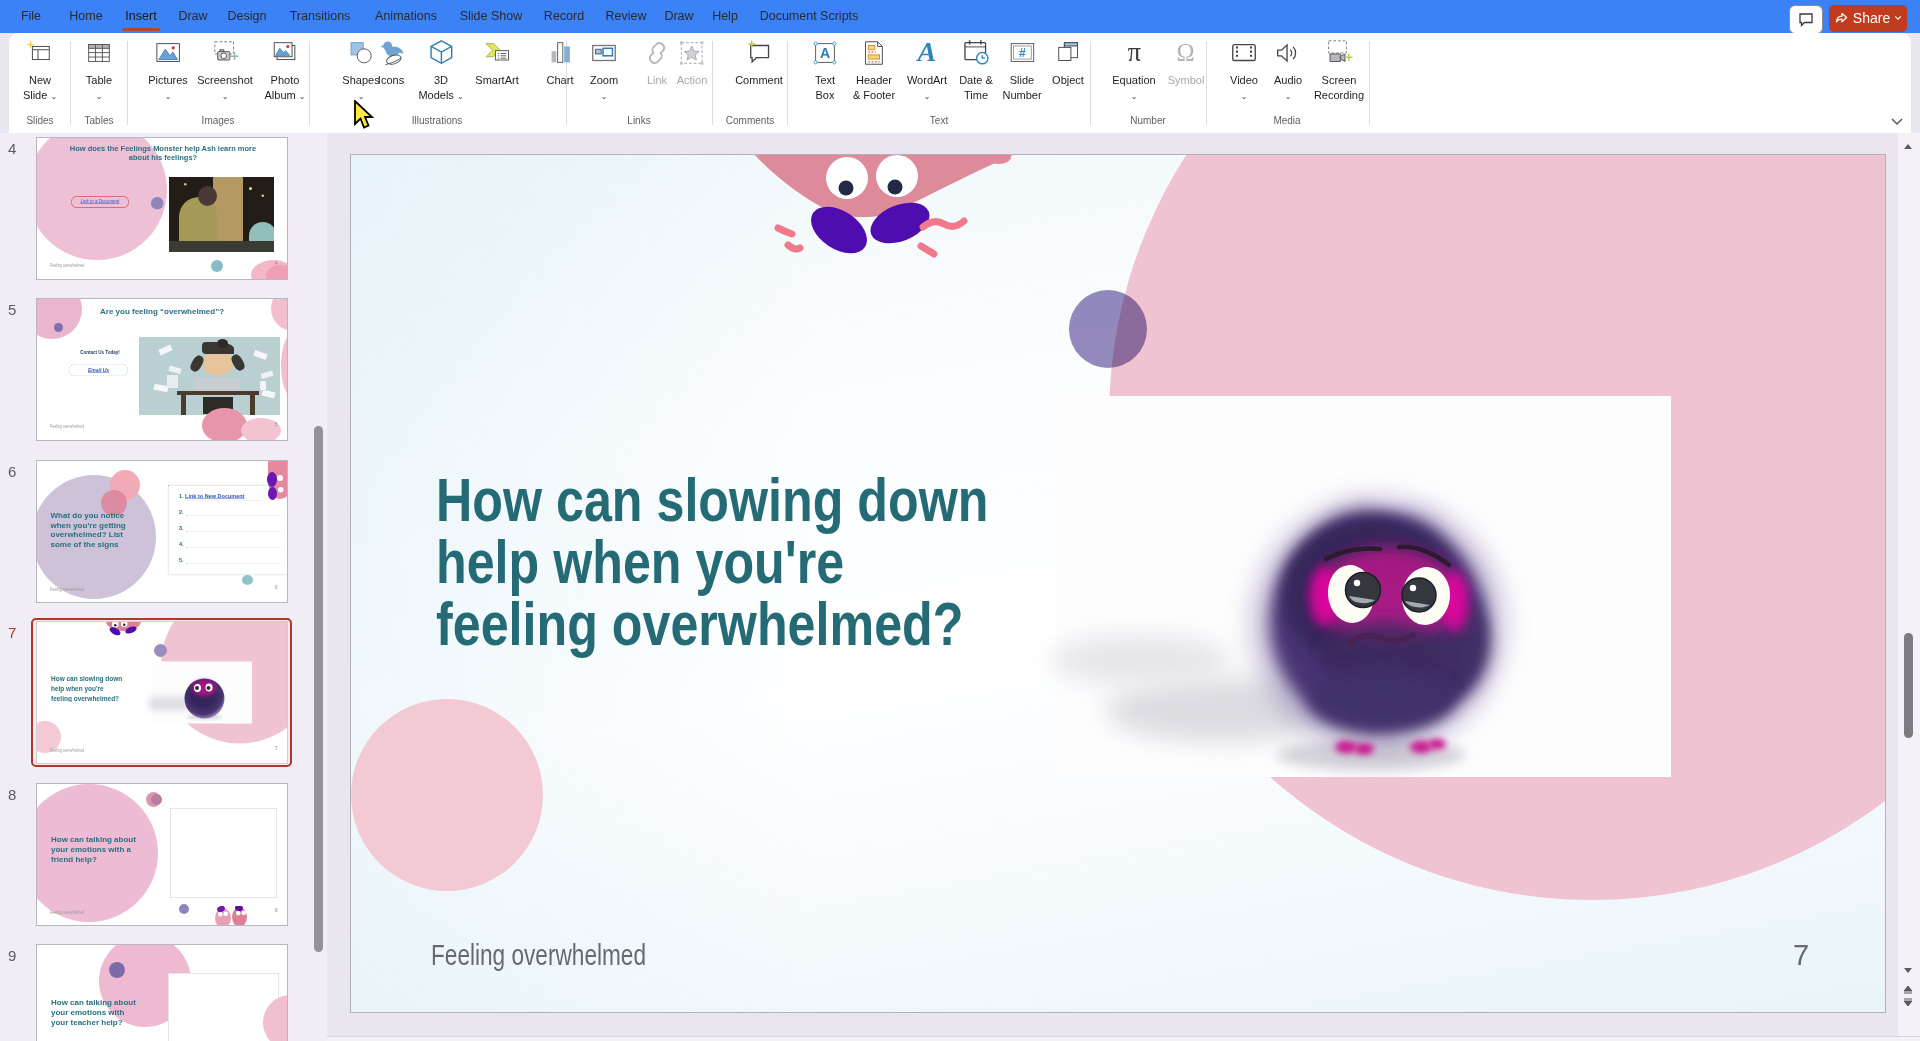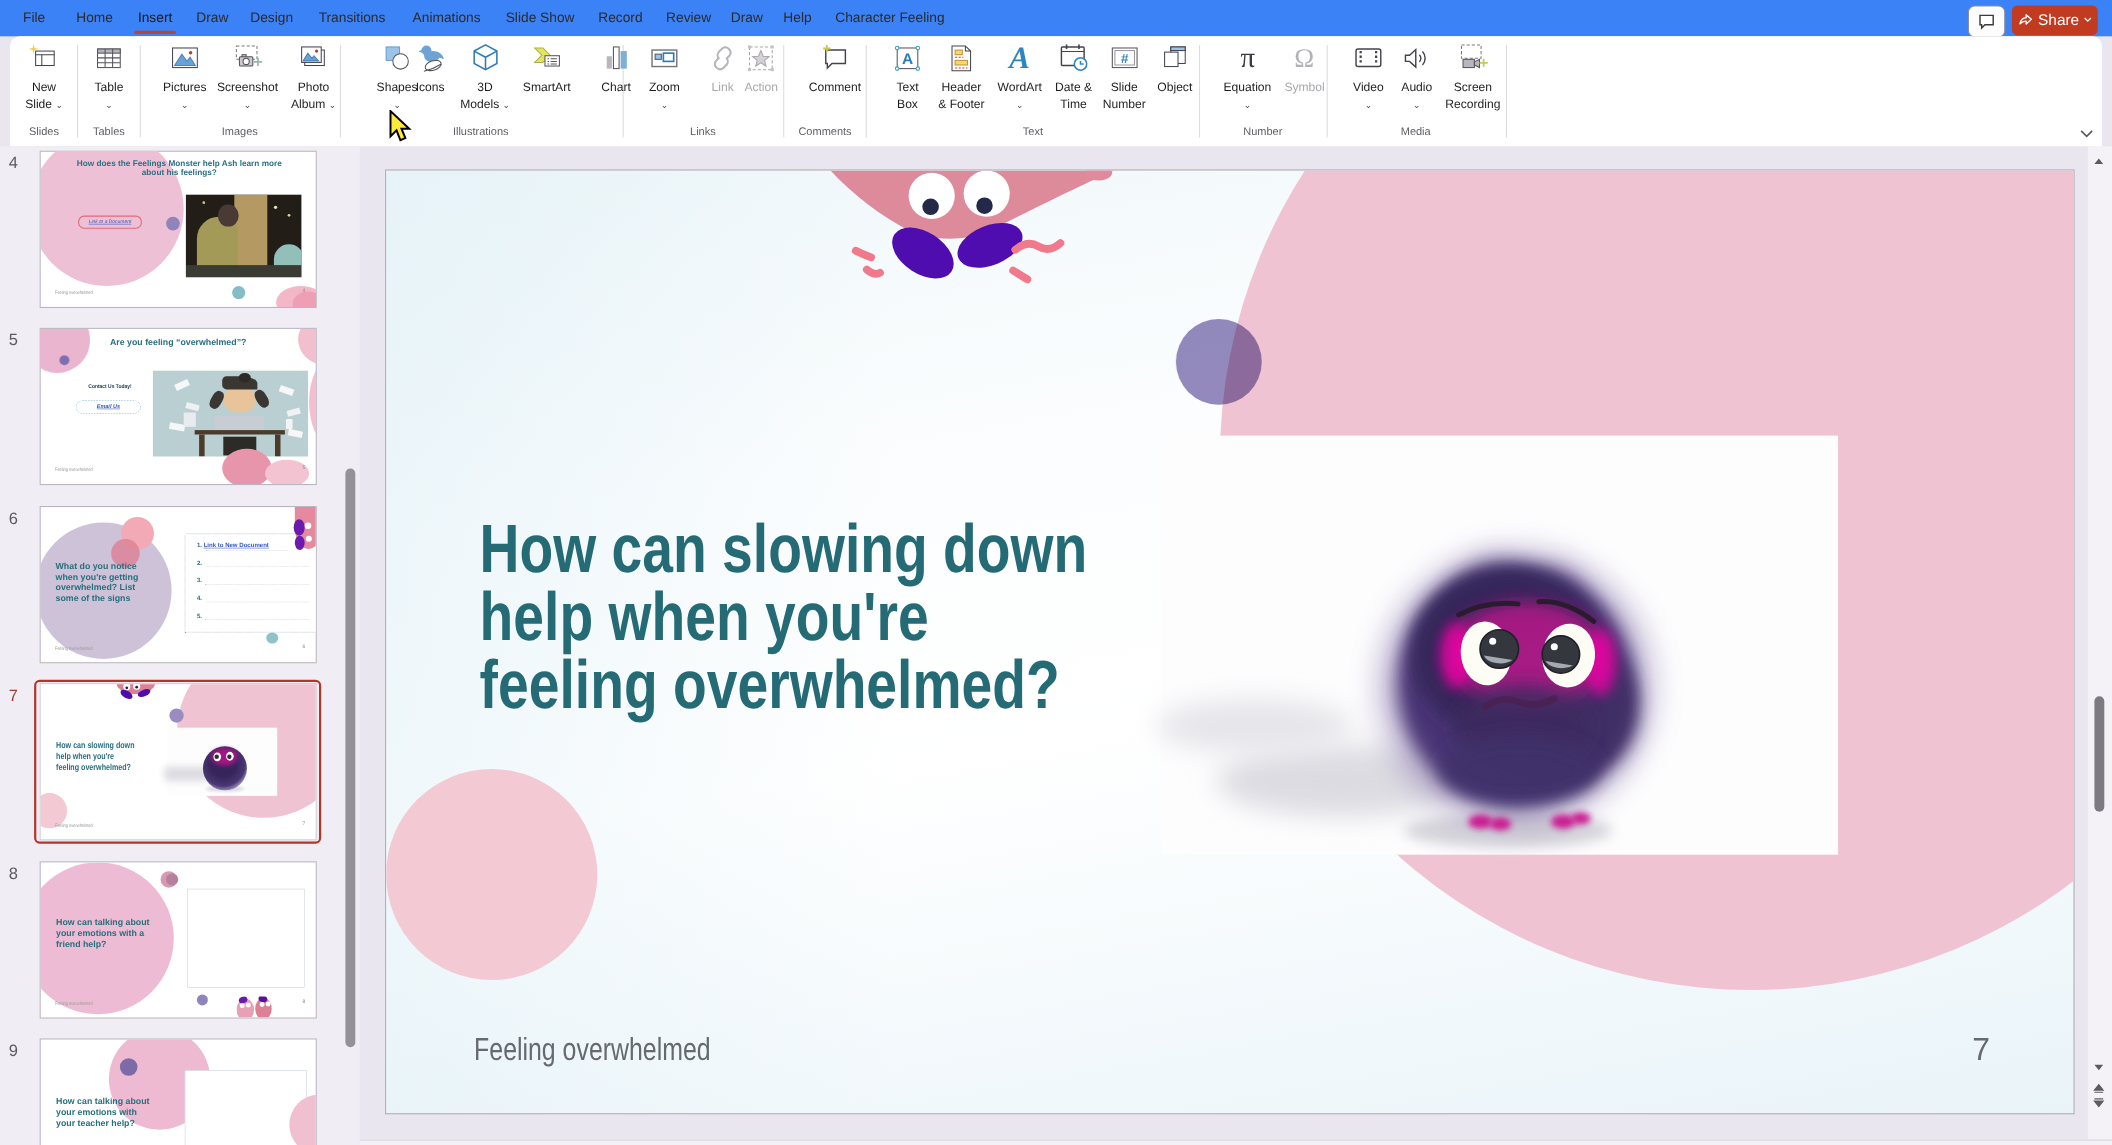--- a/index.html
+++ b/index.html
@@ -45,21 +45,21 @@
   <div class="menuitem" style="left:141px;color:#19181b">Insert</div>
   <div class="menuitem" style="left:193px">Draw</div>
   <div class="menuitem" style="left:247px">Design</div>
   <div class="menuitem" style="left:320px">Transitions</div>
   <div class="menuitem" style="left:406px">Animations</div>
   <div class="menuitem" style="left:491px">Slide Show</div>
   <div class="menuitem" style="left:564px">Record</div>
   <div class="menuitem" style="left:626px">Review</div>
   <div class="menuitem" style="left:679px">Draw</div>
   <div class="menuitem" style="left:725px">Help</div>
-  <div class="menuitem" style="left:809px">Character Feeling</div>
+  <div class="menuitem" style="left:809px">Document Scripts</div>
   <div id="ins-underline"></div>
   <div id="cmtbtn"><svg width="32" height="27" viewBox="0 0 32 27">
         <path d="M10,8 h12 v8.5 h-7.5 l-3,3 v-3 h-1.5 z" fill="#fff" stroke="#3b3a3e" stroke-width="1.3"></path>
       </svg></div>
   <div id="sharebtn"><svg style="vertical-align:-3px" width="15" height="15" viewBox="0 0 16 16">
         <path d="M8.5,5.5 C4.5,5.5 3,8.5 2.5,11.5 C4,9.5 5.5,8.7 8.5,8.7 V11.5 L13.5,7 L8.5,2.5 Z" fill="none" stroke="#fff" stroke-width="1.3" stroke-linejoin="round"></path>
       </svg> Share <svg style="vertical-align:1px" width="8" height="8" viewBox="0 0 10 10">
         <path d="M1.5,3 L5,6.5 L8.5,3" fill="none" stroke="#fff" stroke-width="1.4"></path>
       </svg></div>
 </div>

